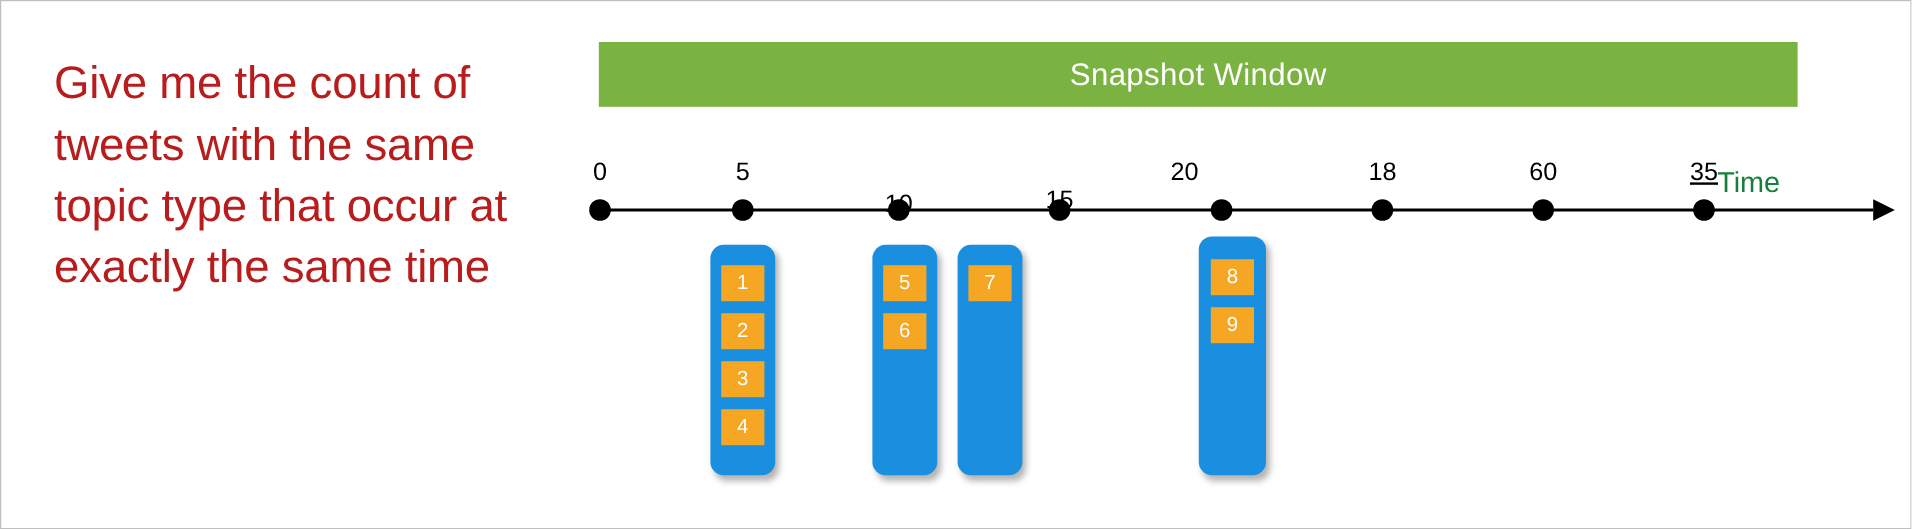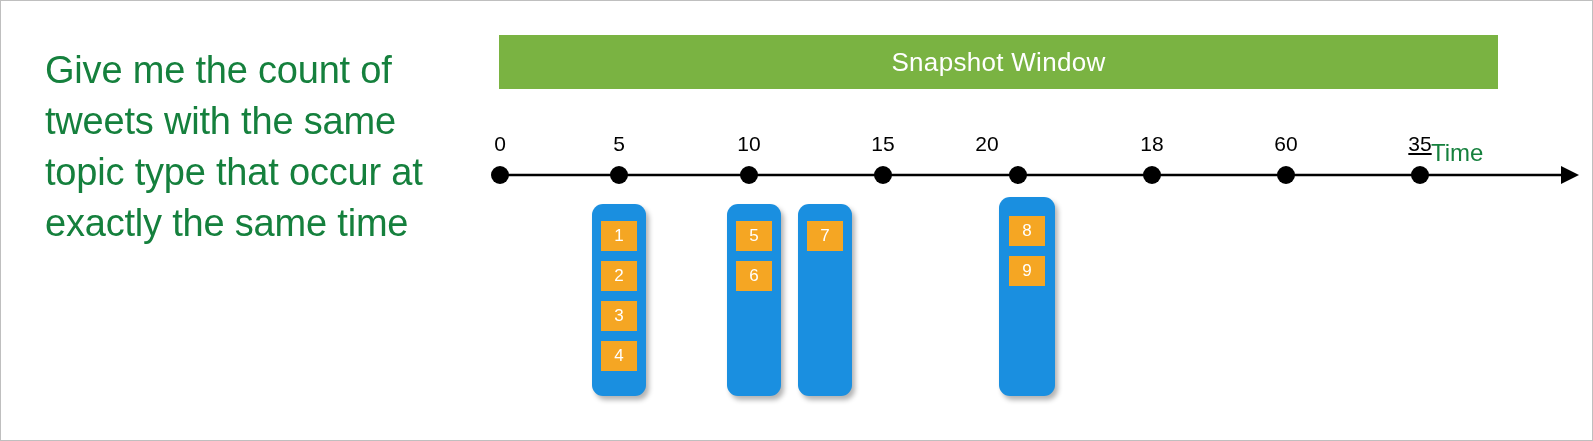--- a/index.html
+++ b/index.html
@@ -20,21 +20,21 @@
     border: 1px solid #bfbfbf;
     overflow: hidden;
   }
 
   
   #caption {
     position: absolute;
     left: 44px;
     top: 44px;
     width: 400px;
-    color: #15803d;
+    color: #b91c1c;
     font-family: "Liberation Sans", sans-serif;
     font-size: 38px;
     line-height: 51px;
     font-weight: 400;
     letter-spacing: -0.2px;
     white-space: pre-wrap;
   }
 
   
   #snapshot-banner {
@@ -135,22 +135,22 @@
           <circle cx="412" cy="49" r="9" fill="#000000"></circle>
           <circle cx="547" cy="49" r="9" fill="#000000"></circle>
           <circle cx="681" cy="49" r="9" fill="#000000"></circle>
           <circle cx="815" cy="49" r="9" fill="#000000"></circle>
           <circle cx="949" cy="49" r="9" fill="#000000"></circle>
         </g>
     </svg>
     <div id="tick-labels">
         <div class="tick-label" style="left: 29px;">0</div>
         <div class="tick-label" style="left: 148px;">5</div>
-        <div class="tick-label" style="left: 278px;">10</div>
-        <div class="tick-label" style="left: 412px;">15</div>
+        <div class="tick-label" style="left: 278px; margin-top: 27px;">10</div>
+        <div class="tick-label" style="left: 412px; margin-top: 23px;">15</div>
         <div class="tick-label" style="left: 516px;">20</div>
         <div class="tick-label" style="left: 681px;">18</div>
         <div class="tick-label" style="left: 815px;">60</div>
         <div class="tick-label" style="left: 949px; text-decoration: underline;">35</div>
       </div>
     <div id="axis-title">
       <div>Time</div>
     </div>
   </div>
 

